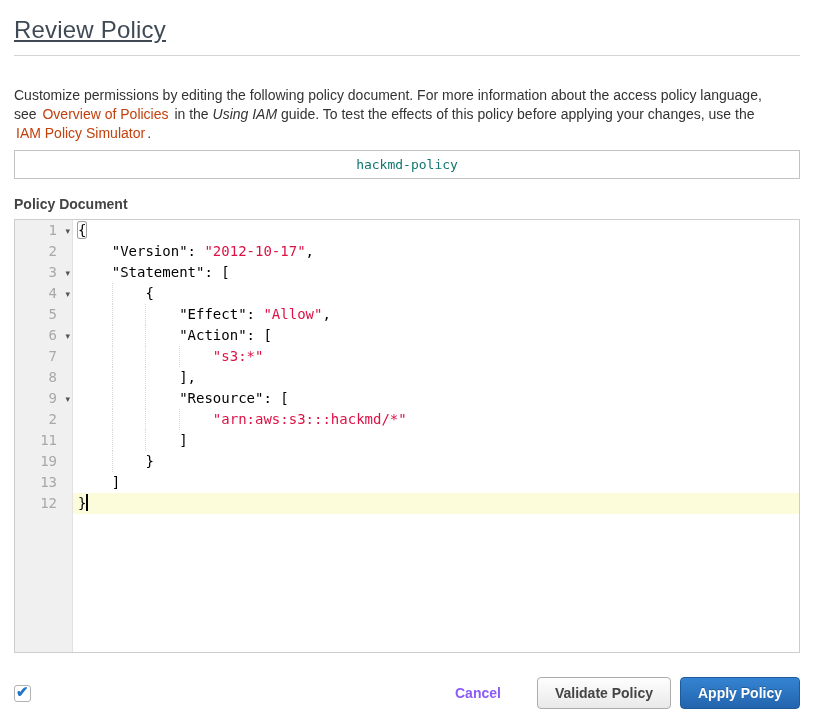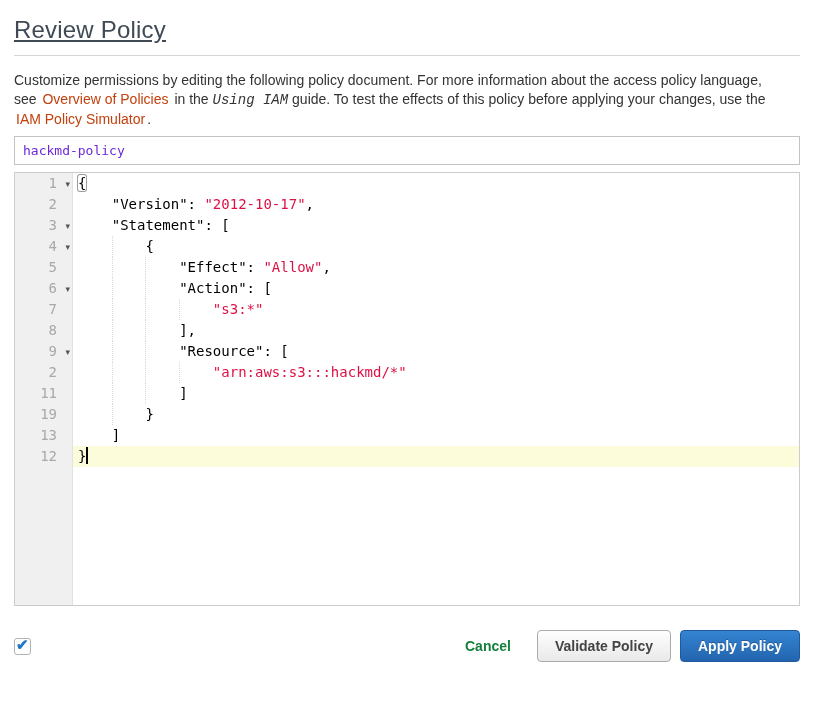--- a/index.html
+++ b/index.html
@@ -10,32 +10,32 @@
     color: #333; overflow: hidden;
   }
   .page { padding: 14px 14px 0 14px; }
 
   h1.page-title {
     font-size: 24px; font-weight: 400; color: #404a54;
     padding-top: 2px; margin-bottom: 11px; letter-spacing: 0.2px; text-decoration: underline;
   }
   hr.title-rule { border: none; border-top: 1px solid #d5d5d5; margin: 0; }
 
-  p.intro { margin-top: 15px; font-size: 14px; line-height: 19px; color: #333; }
+  p.intro { margin-top: 30px; font-size: 14px; line-height: 19px; color: #333; }
   a.link { color: #c2410c; text-decoration: none; cursor: pointer; padding: 0 2px; }
-  p.intro em { font-style: italic; font-family: Liberation Mono, monospace; }
+  p.intro em { font-style: italic; }
 
   .field-label {
     margin-top: 17px; font-size: 14px; font-weight: 700; color: #444;
   }
   input.policy-name-input {
     margin-top: 7px; width: 100%; height: 29px;
     border: 1px solid #c3c3c3; background: #fff;
-    font-family: "DejaVu Sans Mono", monospace; font-size: 13px; color: #6d28d9;
-    padding: 4px 8px; outline: none; border-radius: 0;
+    font-family: "DejaVu Sans Mono", monospace; font-size: 13px; color: #0f766e;
+    padding: 4px 8px; outline: none; border-radius: 0; text-align: center;
   }
 
   
   .editor {
     margin-top: 7px; height: 434px; border: 1px solid #cccccc;
     position: relative; background: #fff; overflow: hidden;
     font-family: "DejaVu Sans Mono", monospace; font-size: 14px; line-height: 21px;
     cursor: text;
   }
   .editor .gutter-strip {
@@ -75,21 +75,21 @@
     width: 17px; height: 17px; border: 1px solid #b2b2b2; border-radius: 3px;
     background: #fff; cursor: pointer; position: relative; flex: 0 0 auto;
   }
   .checkbox .check {
     position: absolute; left: 1px; top: -3px;
     color: #2276c7; font-size: 15px; font-weight: 700;
   }
   .autoformat-label { margin-left: 9px; font-size: 14px; color: #444; }
   .actions { display: flex; align-items: center; }
   .cancel-link {
-    color: #15803d; font-size: 14px; font-weight: 700; cursor: pointer; margin-right: 26px;
+    color: #8b5cf6; font-size: 14px; font-weight: 700; cursor: pointer; margin-right: 36px;
   }
   .btn {
     font-family: "Liberation Sans", sans-serif; font-size: 14px; font-weight: 700;
     height: 32px; padding: 0 17px; border-radius: 4px; cursor: pointer;
   }
   .btn-default {
     background: linear-gradient(#fefefe, #e9e9e9);
     border: 1px solid #ababab; color: #444;
   }
   .btn-primary {
@@ -103,20 +103,21 @@
 
 <div class="page">
 
   <h1 class="page-title">Review Policy</h1>
   <hr class="title-rule">
 
   <p class="intro"><span>Customize permissions by editing the following policy document. For more information about the access policy language,</span><br><span>see </span><a class="link">Overview of Policies</a><span> in the </span><em>Using IAM</em><span> guide. To test the effects of this policy before applying your changes, use the</span><br><a class="link">IAM Policy Simulator</a><span>.</span></p>
 
   <input class="policy-name-input" type="text" value="hackmd-policy" style="">
 
+  <div class="field-label">Policy Document</div>
 
   <div class="editor">
     <div class="gutter-strip"></div>
     <div class="ed-lines">
         <div class="ed-row">
           <div class="ed-gutter-cell"><span class="ed-num">1</span><span class="ed-fold">▾</span></div>
           <div class="ed-code"><span class="tok-m">{</span></div>
         </div>
         <div class="ed-row">
           <div class="ed-gutter-cell"><span class="ed-num">2</span></div>

